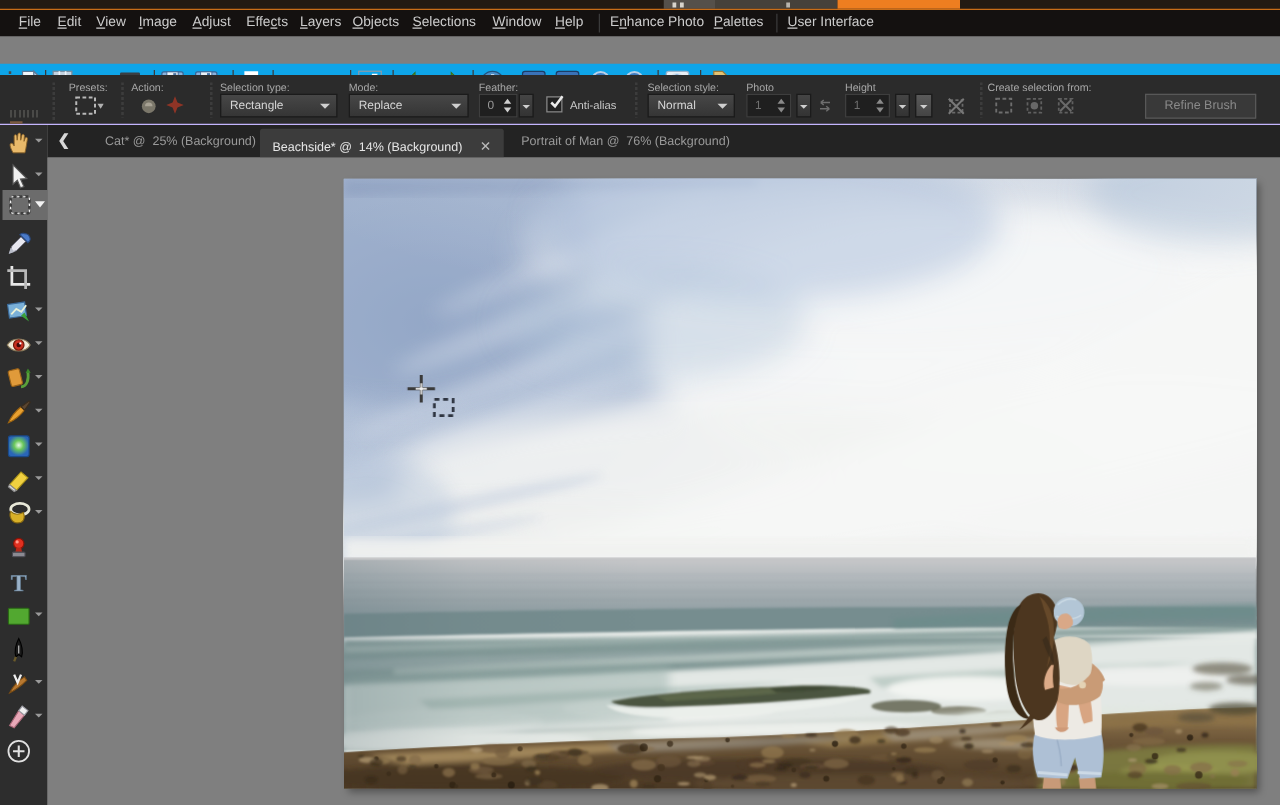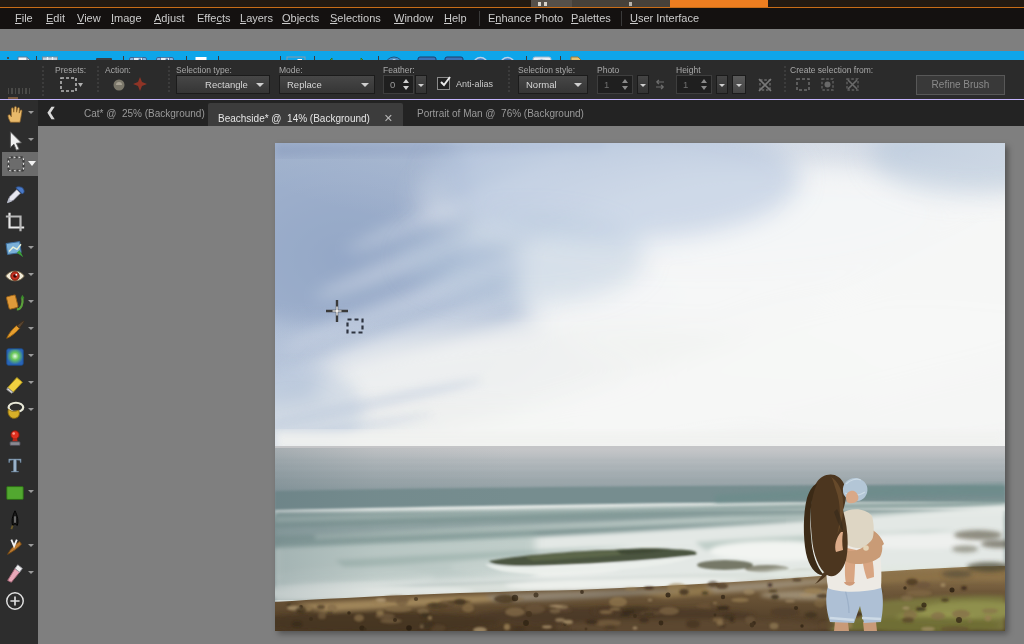--- a/index.html
+++ b/index.html
@@ -265,21 +265,21 @@
         <path d="M3 12 L12 3 M3 3 L12 12" stroke="#6a6a6a" stroke-width="1.6"></path>
       </svg>
     <span class="dsep" style="left:42px; top:6px; height:30px;"></span>
     <span style="position:absolute; left:8px; top:28px; width:24px; height:6px; background:repeating-linear-gradient(90deg,#4a4a48 0 1.5px, transparent 1.5px 3.5px);"></span>
     <span style="position:absolute; left:8px; top:37px; width:10px; height:1.5px; background:#7a5a40;"></span>
     <span class="dsep" style="left:97px"></span>
     <span class="dsep" style="left:168px"></span>
     <span class="dsep" style="left:508px"></span>
     <span class="dsep" style="left:784px"></span>
 
-    <div class="dd" style="left:176px; width:94px;text-align:center;">Rectangle<span class="arr"></span></div>
+    <div class="dd" style="left:176px; width:94px;">Rectangle<span class="arr"></span></div>
     <div class="dd" style="left:279px; width:96px;">Replace<span class="arr"></span></div>
     <div class="spin" style="left:383px; width:31px;">0
       <span class="ua" style="right:4px; top:3px; border-bottom:4px solid #cfcfcf;"></span>
       <span class="ua" style="right:4px; bottom:3px; border-top:4px solid #cfcfcf;"></span>
     </div>
     <div class="ddbtn" style="left:415px;">
         <span class="arr"></span>
       </div>
     <div class="dd" style="left:518px; width:70px;">Normal<span class="arr"></span></div>
     <div class="spin" style="left:597px; width:36px; color:#6f6f6f;">1

